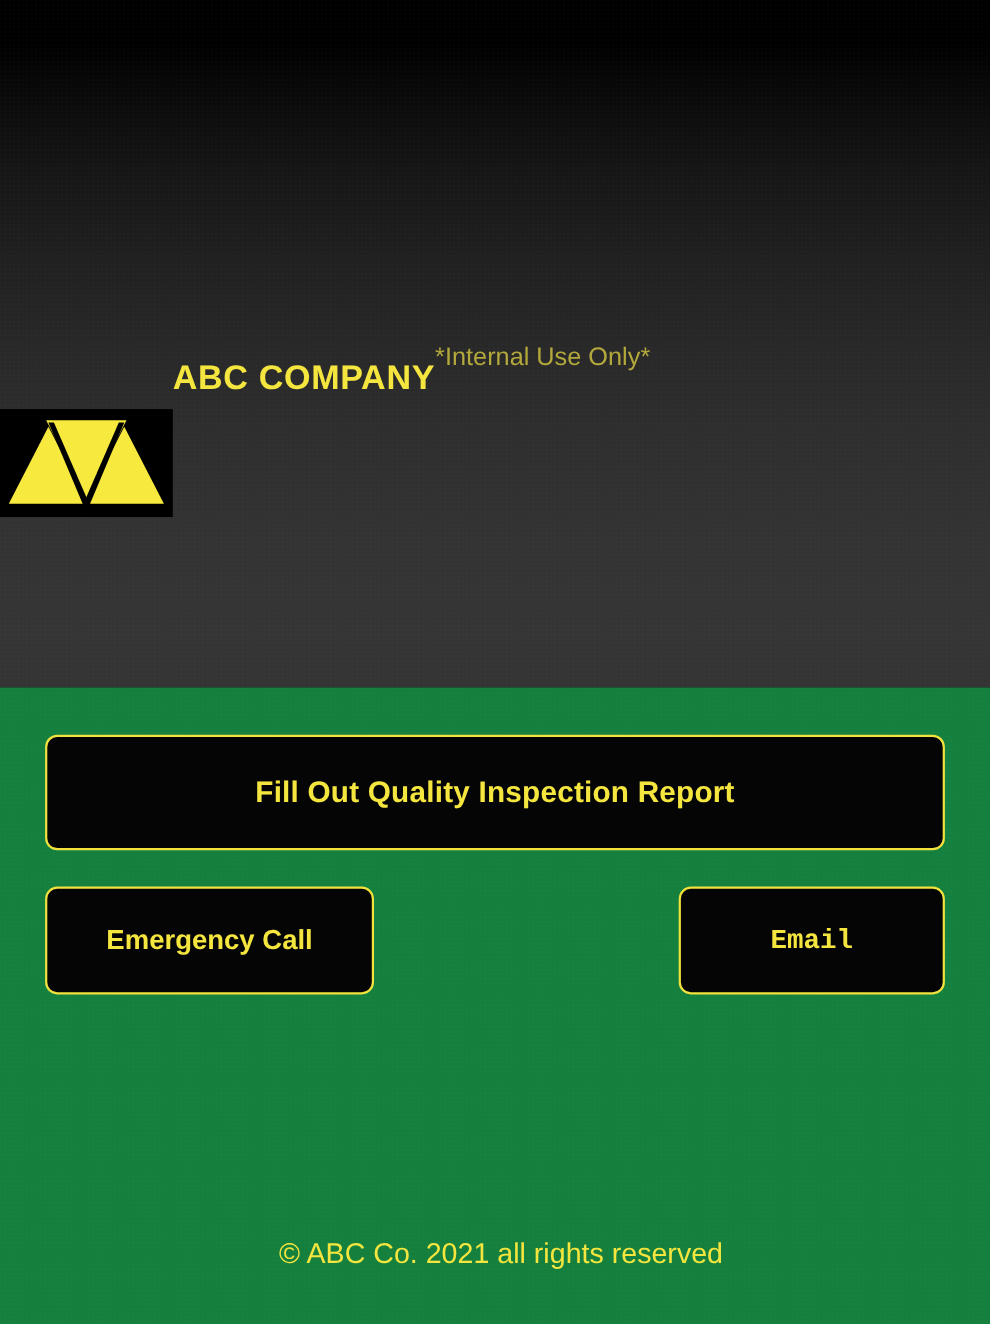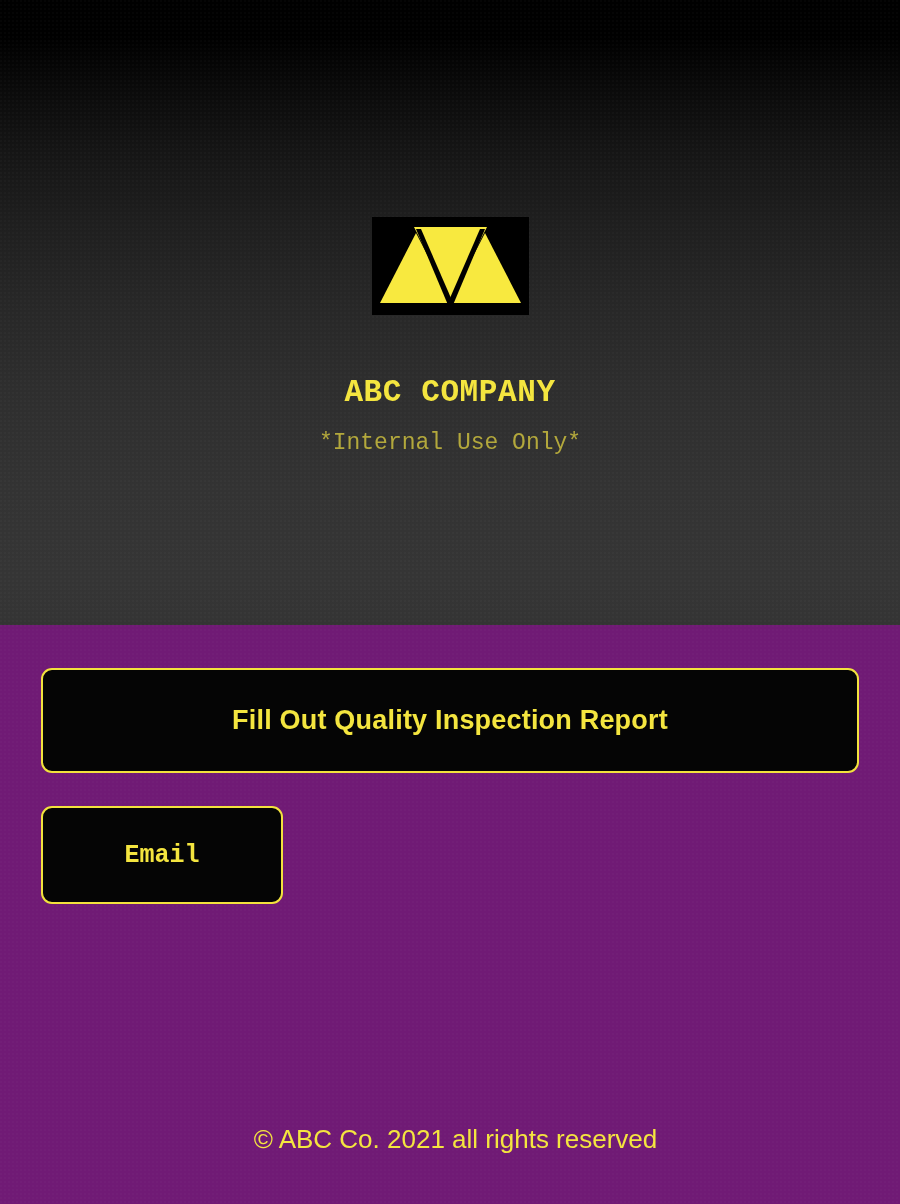--- a/index.html
+++ b/index.html
@@ -31,24 +31,22 @@
         #000000 6%,
         #0a0a0a 14%,
         #151515 24%,
         #1f1f1f 36%,
         #272727 48%,
         #2e2e2e 62%,
         #333333 78%,
         #353535 92%,
         #343434 100%);
     display: flex;
-    flex-direction: column;
     align-items: center;
     flex: 0 0 auto;
-    font-family: Liberation Mono, monospace;
   }
 
   .hero::after {
     content: "";
     position: absolute;
     inset: 0;
     pointer-events: none;
     background-image:
       radial-gradient(circle at 1px 1px, rgba(255,255,255,0.018) 1px, transparent 0);
     background-size: 4px 4px;
@@ -88,21 +86,21 @@
     line-height: 1;
     position: relative;
     z-index: 2;
   }
 
   
   .lower {
     position: relative;
     width: 100%;
     flex: 1 1 auto;
-    background: #701a75;
+    background: #15803d;
     display: flex;
     flex-direction: column;
     align-items: center;
   }
   .lower::after {
     content: "";
     position: absolute;
     inset: 0;
     pointer-events: none;
     background-image:
@@ -192,20 +190,21 @@
 
     <p class="company-subtitle">*Internal Use Only*</p>
 
   </section>
 
   <section class="lower">
 
     <button class="btn btn-primary">Fill Out Quality Inspection Report</button>
 
     <div class="btn-row">
+      <button class="btn btn-secondary btn-call">Emergency Call</button>
 
       <button class="btn btn-secondary btn-email">Email</button>
     </div>
 
     <div class="footer">© ABC Co. 2021 all rights reserved</div>
 
   </section>
 
 </div>
 

